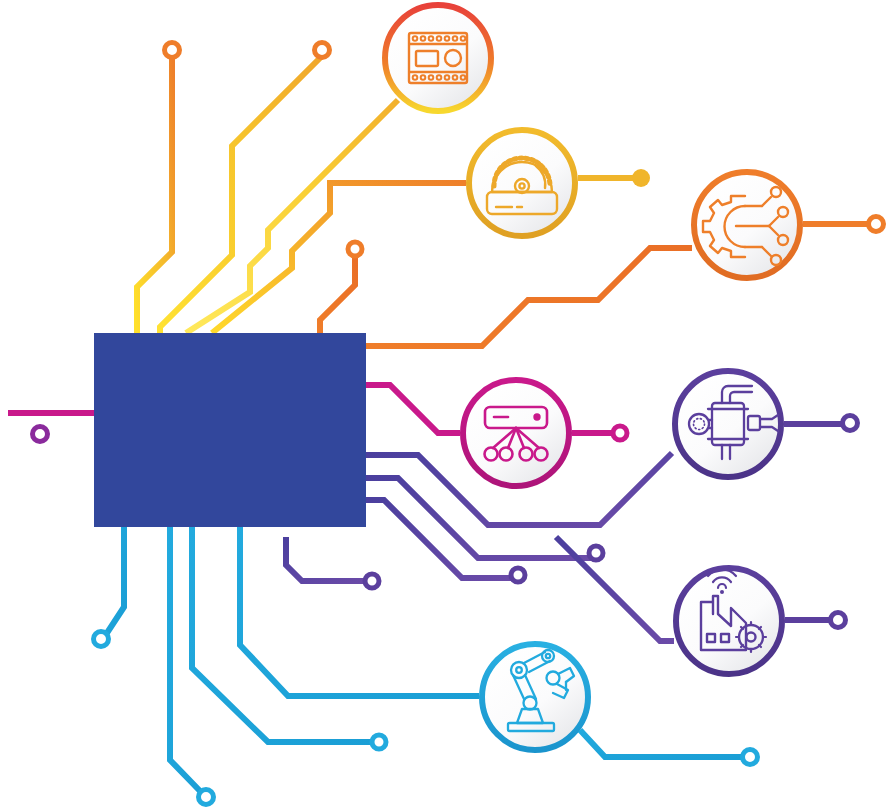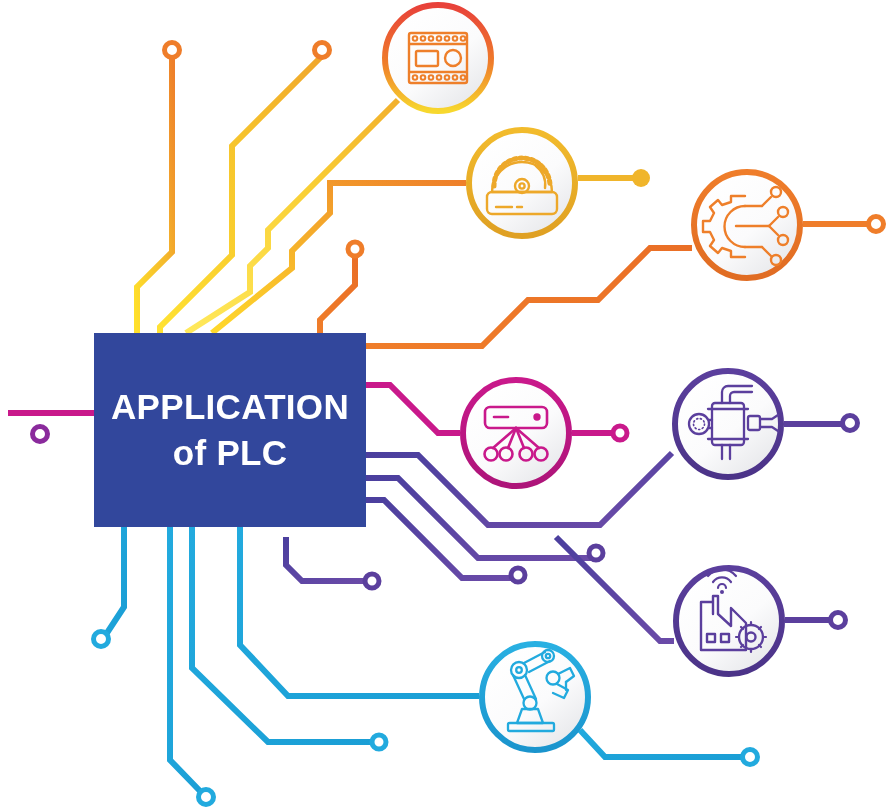--- a/index.html
+++ b/index.html
@@ -328,18 +328,14 @@
         <circle cx="548" cy="656" r="6"></circle>
         <circle cx="548" cy="656" r="2.2"></circle>
         <circle cx="553" cy="678" r="6.5"></circle>
         <path d="M 558,674 L 570,668 L 574,676 L 566,682"></path>
         <path d="M 557,684 L 568,690 L 564,698 L 553,693"></path>
         <path d="M 566,682 L 566,690"></path>
       </g>
     </g>
   </svg>
 
-  <div class="center-title">
-    <div class="title-line-1">APPLICATION</div>
-    <div class="title-line-2">of PLC</div>
-  </div>
 
 </div>
 
 </body></html>

